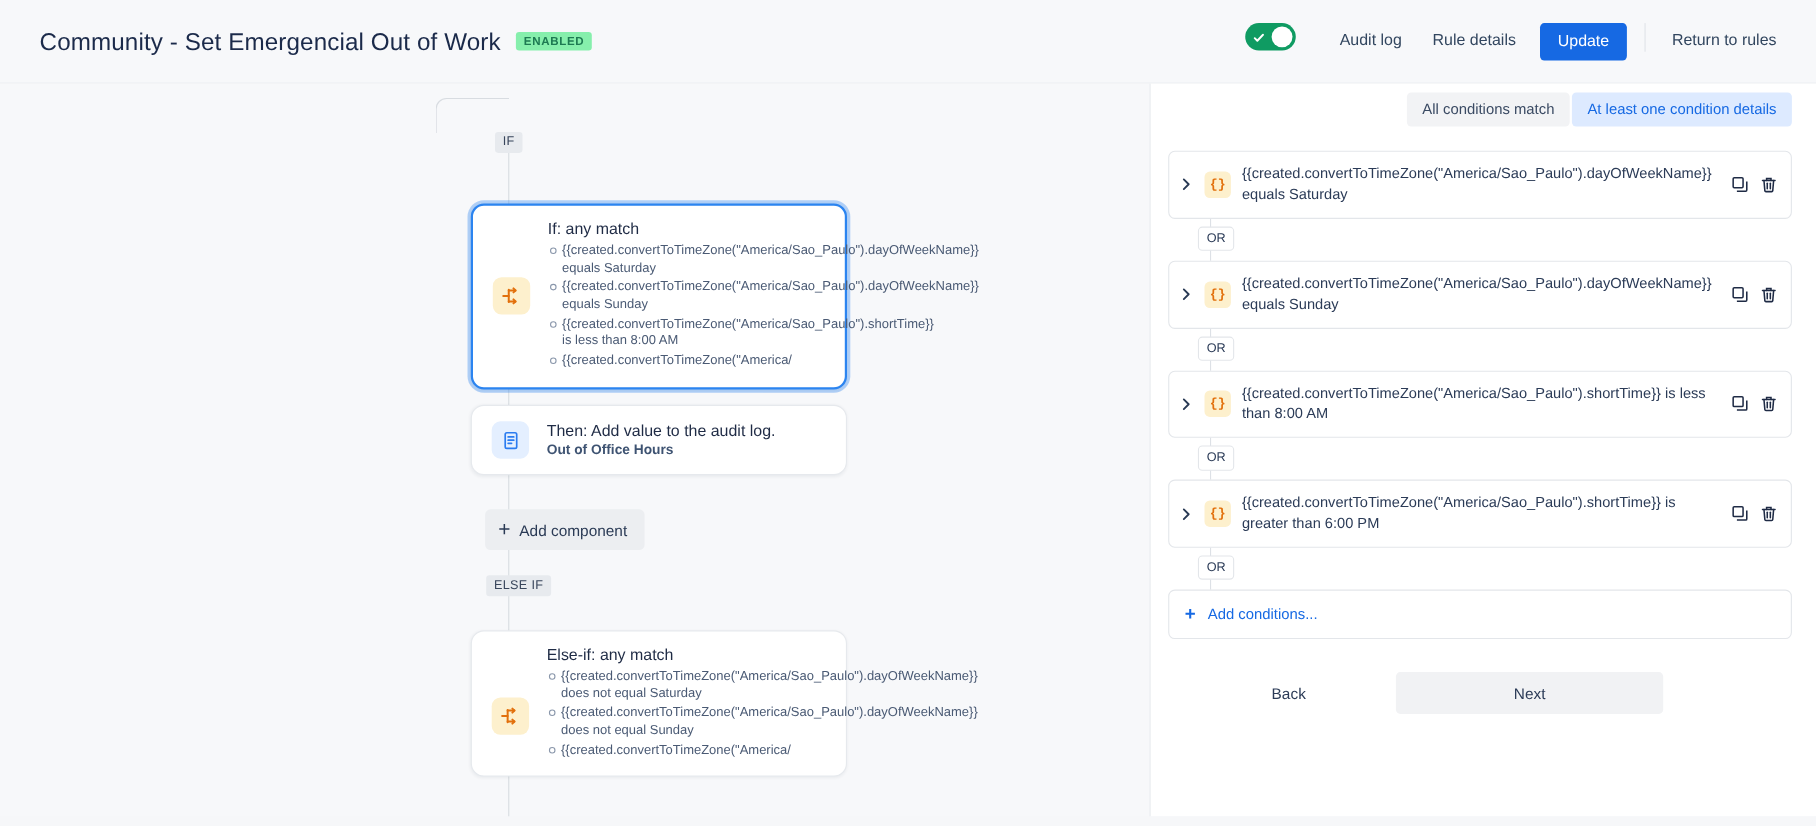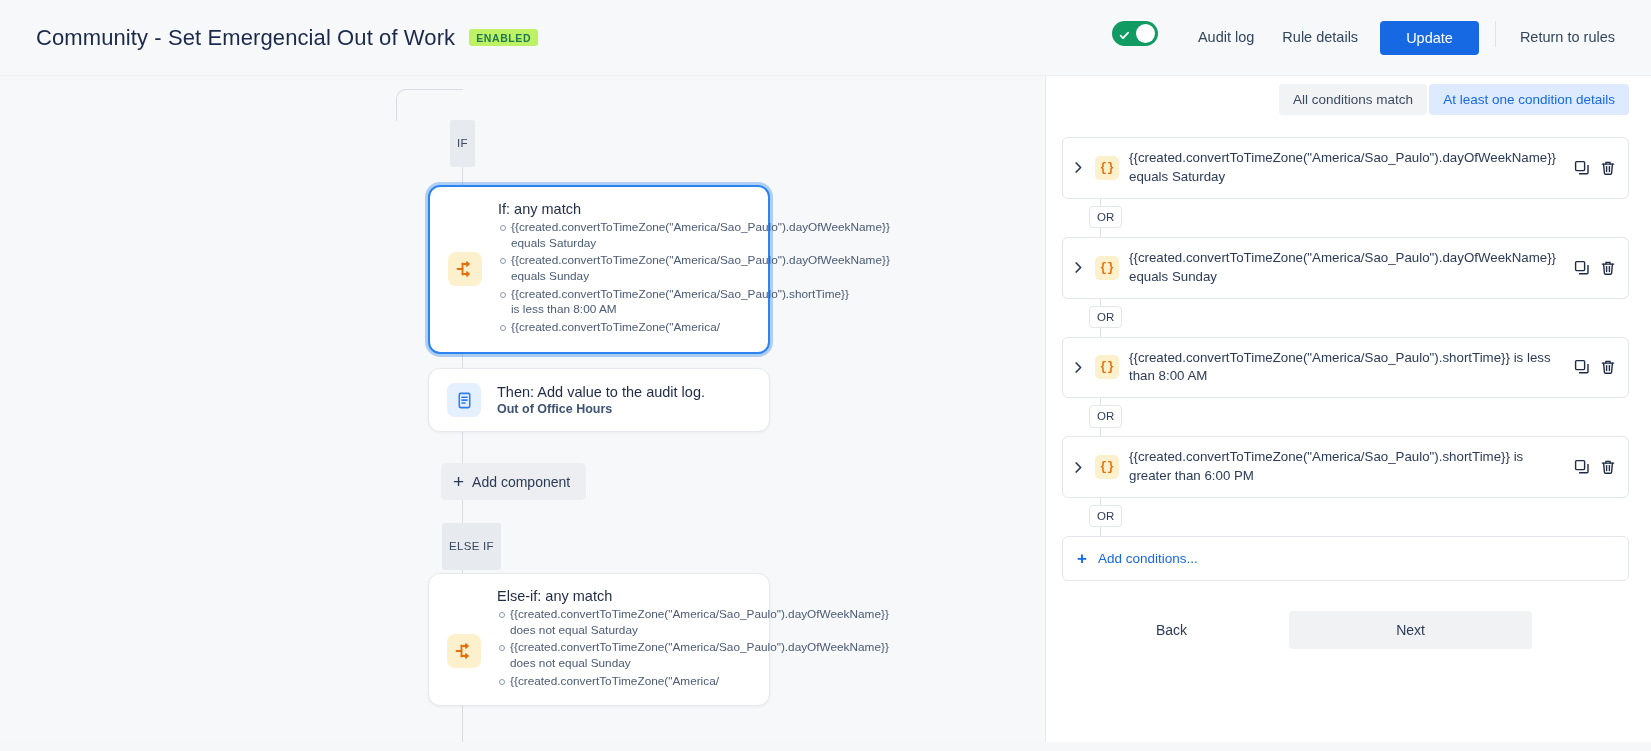--- a/index.html
+++ b/index.html
@@ -16,60 +16,60 @@
   .header {
     position: absolute; top: 0; left: 0; right: 0; height: 76px;
     background: #f7f8fa;
     display: flex; align-items: center;
     padding: 0 22px 0 36px;
     border-bottom: 1px solid #eceef1;
   }
   .title-wrap { display: flex; align-items: center; gap: 14px; }
   .page-title { font-size: 22px; font-weight: 400; color: #1b2a4a; letter-spacing: .1px; }
   .badge-enabled {
-    background: #bef264; color: #1d7a52;
+    background: #86efac; color: #1d7a52;
     font-size: 10.5px; font-weight: 700; letter-spacing: .6px;
     padding: 3px 7px 2px; border-radius: 3px; line-height: 1.2;
   }
   .header-right { margin-left: auto; display: flex; align-items: flex-start; gap: 0; }
   .toggle {
     width: 46px; height: 25px; border-radius: 13px; background: #0f9b62;
     position: relative; cursor: pointer; margin-right: 26px;
     display: flex; align-items: center;
   }
   .toggle .knob {
     position: absolute; right: 3px; width: 19px; height: 19px;
     border-radius: 50%; background: #fff;
   }
   .toggle .check { position: absolute; left: 7px; top: 6px; }
   .hdr-link {
     font-size: 14.5px; color: #32465f; padding: 8px 14px;
     cursor: pointer; white-space: nowrap;
   }
   .btn-update {
     background: #1669e3; color: #fff; font-size: 14.5px;
-    padding: 9px 26px; border-radius: 4px; border: none;
+    padding: 9px 16px; border-radius: 4px; border: none;
     cursor: pointer; font-family: inherit; margin: 0 6px 0 8px;
   }
   .hdr-div { width: 1px; height: 26px; background: #dfe3e8; margin: 0 10px; }
 
   
   .canvas {
     position: absolute; top: 76px; left: 0; width: 1045px; bottom: 0;
     background: #f7f8fa; overflow: hidden;
   }
   .rail { position: absolute; left: 462px; top: 0; width: 1px; background: #d8dce1; }
   .rail-elbow {
     position: absolute; left: 396px; top: 13px; width: 67px; height: 32px;
     border-left: 1px solid #d8dce1; border-top: 1px solid #d8dce1;
     border-top-left-radius: 10px;
   }
   .tag {
     position: absolute; background: #e7eaee; color: #39465c;
-    font-size: 11.5px; padding: 16px 7px; border-radius: 3px;
+    font-size: 11.5px; padding: 2px 7px; border-radius: 3px;
     letter-spacing: .3px; line-height: 1.3;
   }
 
   .card {
     position: absolute; left: 428px; width: 342px;
     background: #fff; border: 1px solid #e6e9ed; border-radius: 12px;
     box-shadow: 0 1px 3px rgba(20,30,50,.06);
     display: flex; align-items: center; gap: 16px; padding: 14px 18px;
   }
   .card.selected {
@@ -152,21 +152,21 @@
   }
 
   .add-cond {
     border: 1px solid #e3e6ea; border-radius: 6px; background: #fff;
     display: flex; align-items: center; gap: 11px;
     padding: 13px 12px 13px 14px; cursor: pointer;
     color: #1669e3; font-size: 13.5px;
   }
   .add-cond .plus { font-size: 17px; line-height: 1; font-weight: 600; }
 
-  .panel-footer { display: flex; align-items: flex-end; margin-top: 30px; gap: 20px; }
+  .panel-footer { display: flex; align-items: flex-end; margin-top: 30px; }
   .btn-back {
     font-size: 14px; color: #2b3b57; background: none; border: none;
     padding: 11px 28px; cursor: pointer; font-family: inherit; margin-left: 66px;
   }
   .btn-next {
     font-size: 14px; color: #2b3b57; background: #f1f2f4; border: none;
     border-radius: 4px; padding: 11px 0; cursor: pointer;
     font-family: inherit; width: 243px; margin-left: 54px;
   }
 </style>

